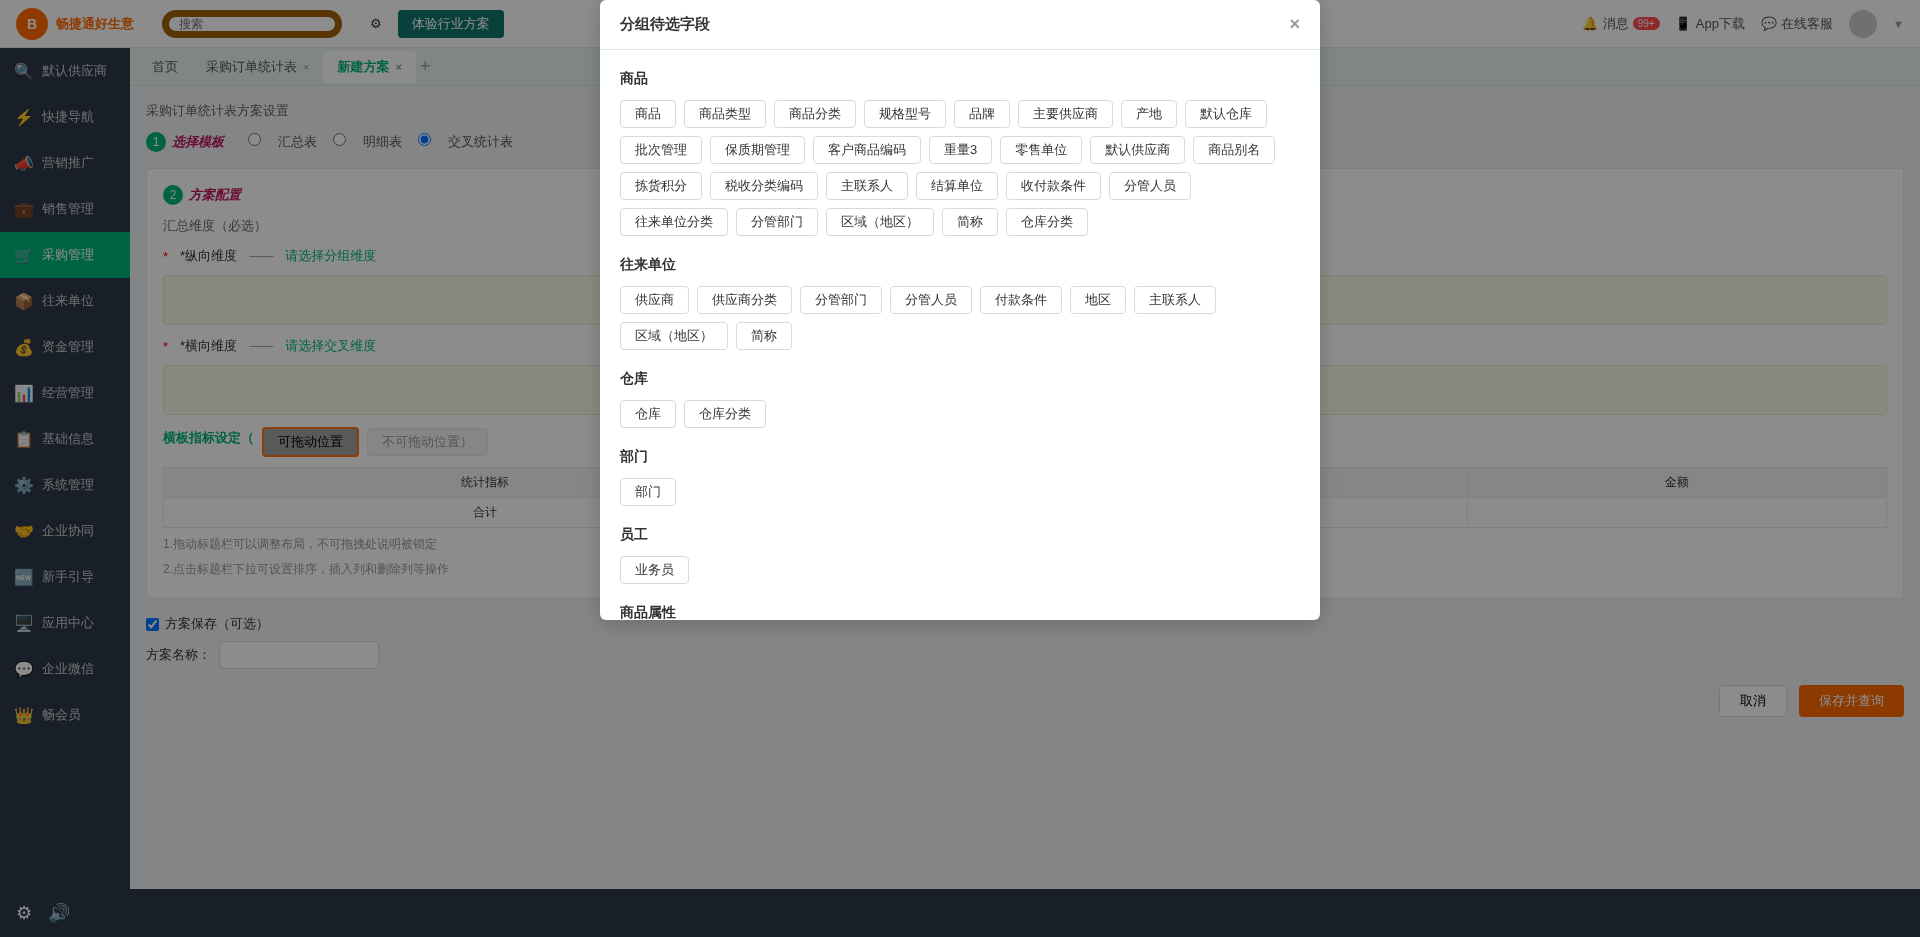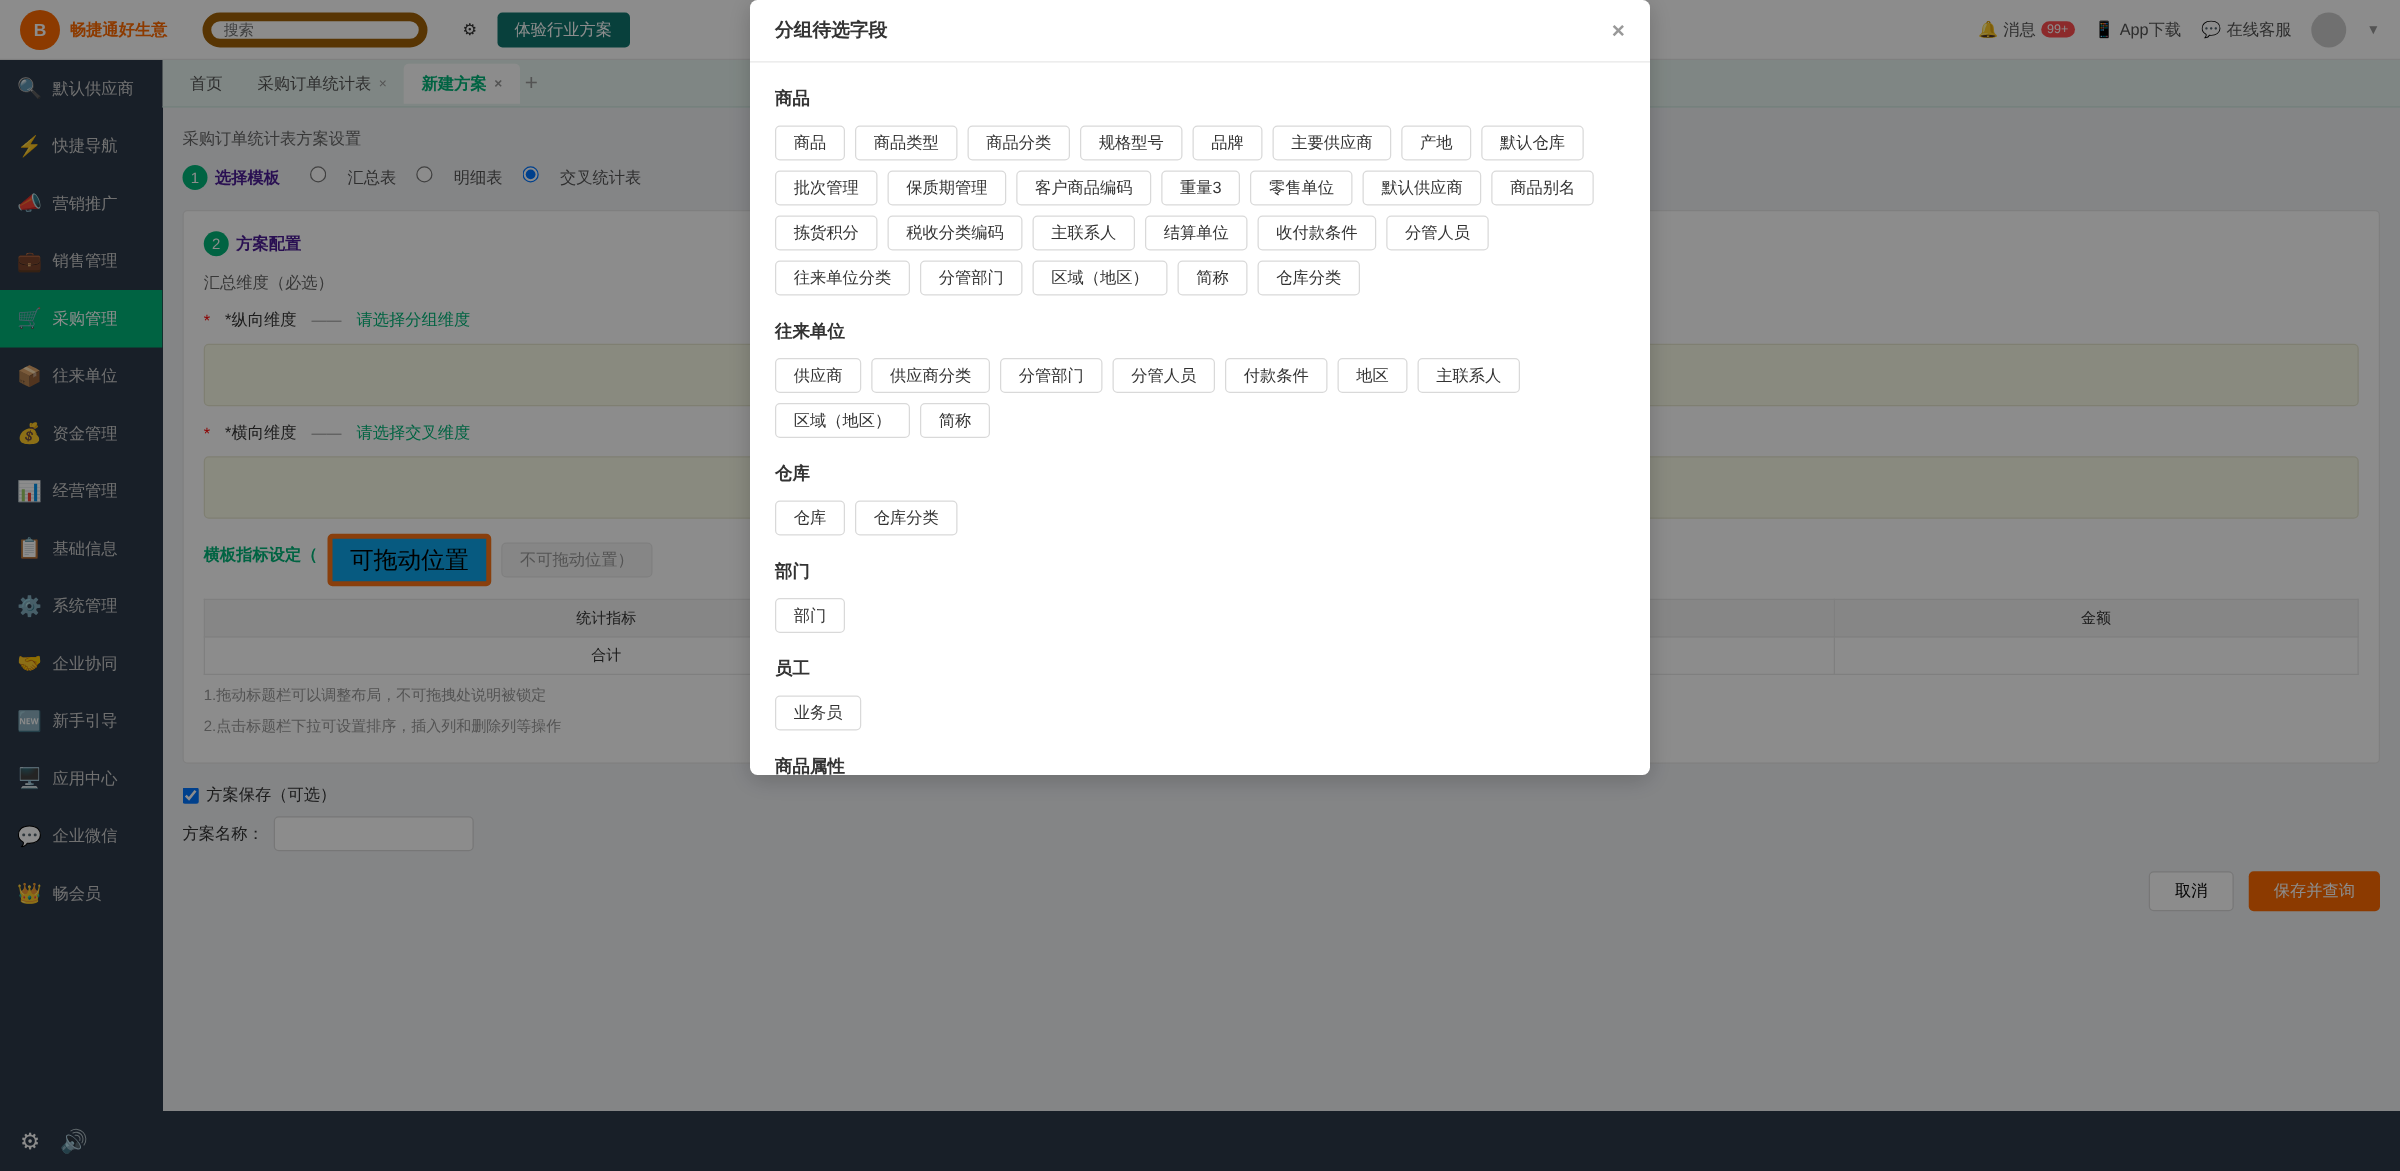--- a/index.html
+++ b/index.html
@@ -154,21 +154,21 @@
       display: flex; align-items: center; gap: 6px;
     }
     .step-num {
       width: 20px; height: 20px;
       background: #00b578;
       color: #fff;
       border-radius: 50%;
       display: flex; align-items: center; justify-content: center;
       font-size: 12px;
     }
-    .step-label { font-size: 13px; color: #4c1d95; font-weight: bold; }
+    .step-label { font-size: 13px; color: #be185d; font-weight: bold; font-style: italic; }
     .radio-group { display: flex; gap: 16px; align-items: center; }
     .radio-item { display: flex; align-items: flex-start; gap: 17px; font-size: 13px; color: #555; cursor: pointer; }
 
     
     .config-section {
       background: #fff;
       border: 1px solid #e8e8e8;
       border-radius: 4px;
       padding: 16px;
       margin-bottom: 16px;
@@ -310,25 +310,25 @@
     .modal-body::-webkit-scrollbar { width: 6px; }
     .modal-body::-webkit-scrollbar-thumb { background: #ccc; border-radius: 3px; }
 
     
     .hint-list { margin-top: 8px; }
     .hint-list li { font-size: 12px; color: #999; list-style: none; margin-bottom: 4px; }
 
     .indicator-section { margin-top: 12px; }
     .indicator-title { font-size: 13px; color: #00b578; font-weight: bold; margin-bottom: 8px; }
     .movable-btn {
-      background: #0ea5e9;
-      border: 4px solid #f97316;
+      background: #a3a3a3;
+      border: 2px solid #f97316;
       border-radius: 4px;
       padding: 4px 14px;
-      font-size: 19px;
+      font-size: 13px;
       cursor: pointer;
     }
     .unmovable-btn {
       background: #f5f5f5;
       border: 1px solid #e8e8e8;
       border-radius: 4px;
       padding: 4px 14px;
       font-size: 13px;
       color: #999;
     }

